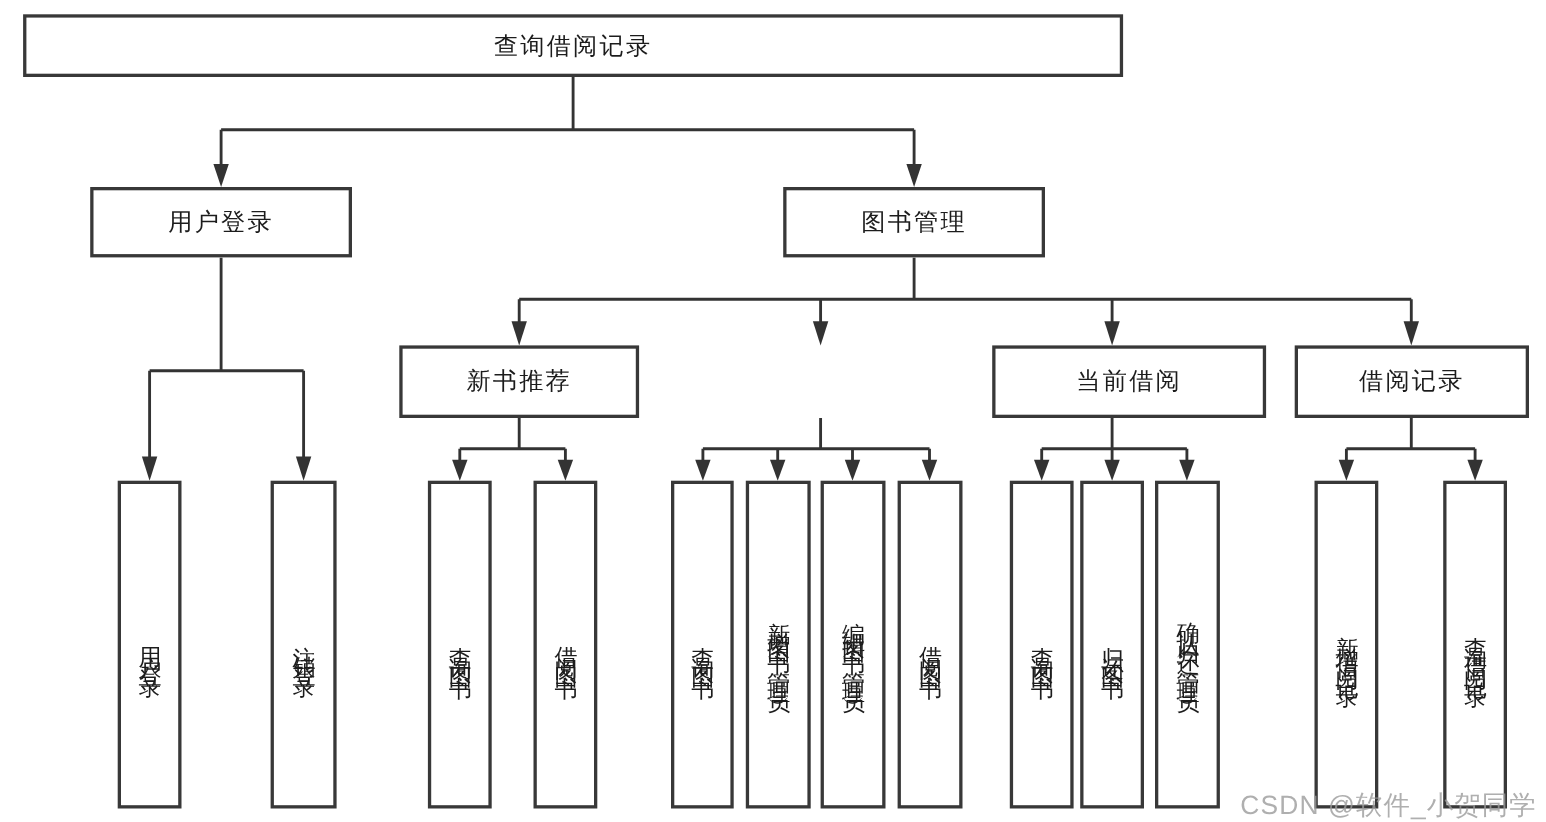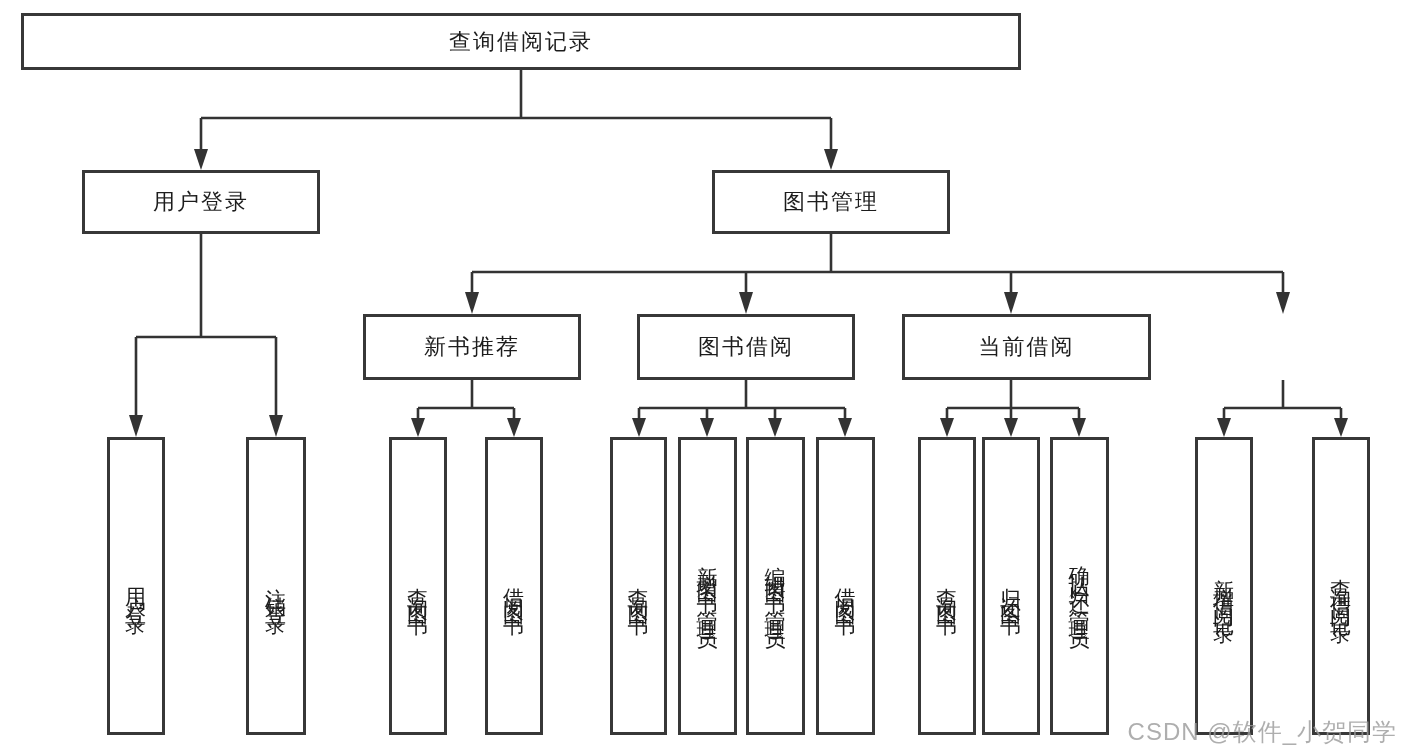--- a/index.html
+++ b/index.html
@@ -91,22 +91,22 @@
     <polygon points="1217,418 1231,418 1224,437"></polygon>
     <polygon points="1334,418 1348,418 1341,437"></polygon>
   </svg>
 
   <div class="box h" style="left:21px;top:13px;width:1000px;height:57px">查询借阅记录</div>
 
   <div class="box h" style="left:82px;top:170px;width:238px;height:64px">用户登录</div>
   <div class="box h" style="left:712px;top:170px;width:238px;height:64px">图书管理</div>
 
   <div class="box h" style="left:363px;top:314px;width:218px;height:66px">新书推荐</div>
-  <div class="box h" style="left:637px;top:314px;width:218px;height:66px">图书借阅</div>
   <div class="box h" style="left:902px;top:314px;width:249px;height:66px">当前借阅</div>
+  <div class="box h" style="left:1177px;top:314px;width:213px;height:66px">借阅记录</div>
 
   <div class="box v" style="left:107px;top:437px;width:58px;height:298px">用户登录</div>
   <div class="box v" style="left:246px;top:437px;width:60px;height:298px">注销登录</div>
 
   <div class="box v" style="left:389px;top:437px;width:58px;height:298px">查询图书</div>
   <div class="box v" style="left:485px;top:437px;width:58px;height:298px">借阅图书</div>
 
   <div class="box v" style="left:610px;top:437px;width:57px;height:298px">查询图书</div>
   <div class="box v" style="left:678px;top:437px;width:59px;height:298px">新增图书（管理员）</div>
   <div class="box v" style="left:746px;top:437px;width:59px;height:298px">编辑图书（管理员）</div>

